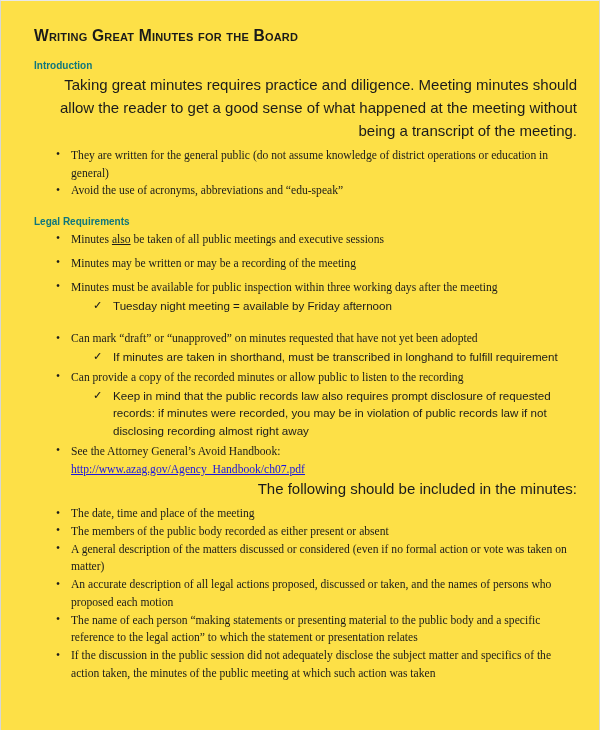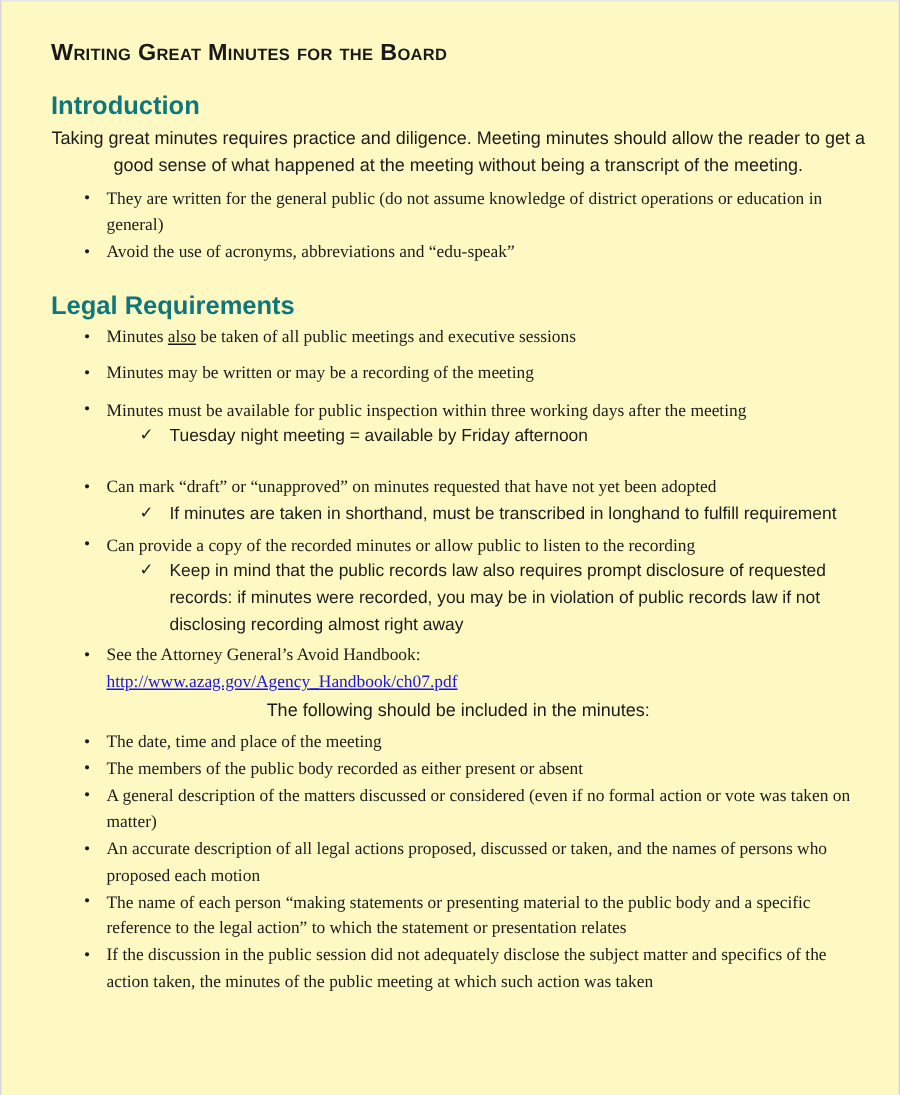--- a/index.html
+++ b/index.html
@@ -11,21 +11,21 @@
     height: 730px;
     background: #ffffff;
     font-family: "Liberation Sans", sans-serif;
     overflow: hidden;
   }
   .page {
     position: relative;
     width: 600px;
     height: 730px;
     box-sizing: border-box;
-    background: #fef9c3;
+    background: #fde047;
     border-left: 1px solid #d7d7d7;
     border-right: 1px solid #d7d7d7;
     border-top: 1px solid #e8e8e8;
     overflow: hidden;
   }
   .page-inner {
     padding: 26px 22px 0 33px;
     box-sizing: border-box;
   }
 
@@ -38,35 +38,35 @@
     letter-spacing: 0.2px;
     color: #1a1a1a;
     margin: 0 0 15px 0;
     line-height: 1.15;
   }
 
   
   .section-heading {
     font-family: "Liberation Sans", sans-serif;
     font-weight: bold;
-    font-size: 17px;
+    font-size: 10px;
     color: #0f767c;
     margin: 0 0 2px 0;
     line-height: 1.25;
   }
   .sec-gap-top { margin-top: 16px; }
 
   
   .para {
     font-family: "Liberation Sans", sans-serif;
-    font-size: 12px;
+    font-size: 15px;
     color: #1b1b1b;
     line-height: 1.52;
     margin: 0;
-    text-align: center;
+    text-align: right;
   }
 
   
   .blist {
     list-style: none;
     margin: 0;
     padding: 0;
   }
   .blist.level1 { margin-top: 4px; }
   .blist.tight { margin-top: 1px; }

